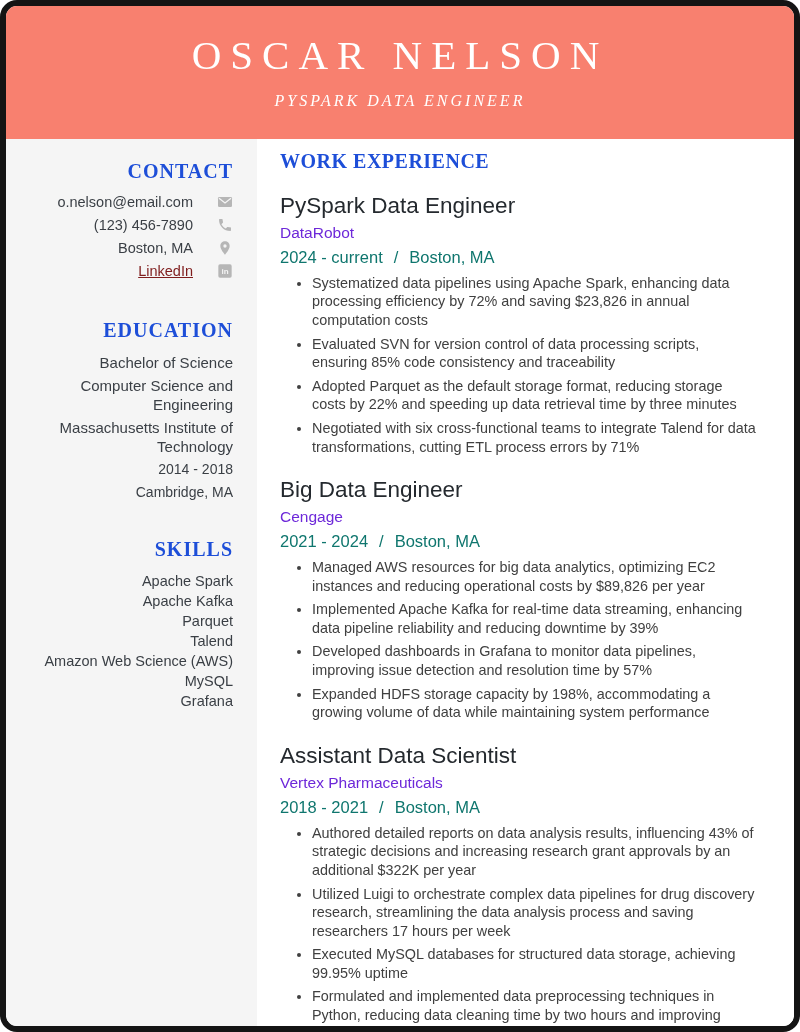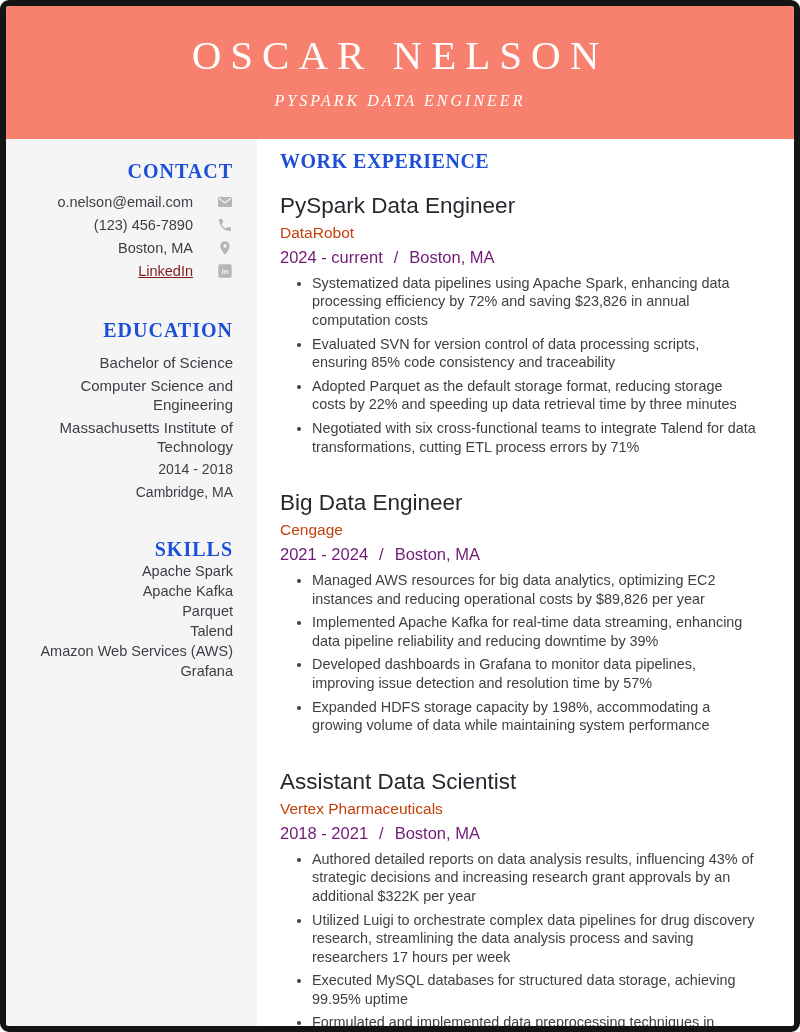--- a/index.html
+++ b/index.html
@@ -2,21 +2,21 @@
 <html><head>
 <meta charset="utf-8">
 <style>
   * { box-sizing: border-box; margin: 0; padding: 0; }
   html, body { width: 800px; background: #ffffff; }
   body { font-family: "Liberation Sans", "DejaVu Sans", sans-serif; }
 
   .page {
     width: 800px; height: 1032px;
     border: 6px solid #141414;
-    border-radius: 9px;
+    border-radius: 17px;
     overflow: hidden;
     background: #ffffff;
     display: flex; flex-direction: column;
   }
 
   
   .banner {
     flex: 0 0 133px;
     background: #f8806f;
     color: #ffffff;
@@ -81,36 +81,36 @@
   }
 
   
   .edu-section { margin-top: 40px; }
   .edu-lines { margin-top: 11px; }
   .edu-line { font-size: 15px; line-height: 19px; margin-bottom: 4px; }
   .edu-line.small { font-size: 14px; }
 
   
   .skills-section { margin-top: 36px; }
-  .skills-list { list-style: none; }
+  .skills-list { list-style: none; margin-top: 10px; }
   .skills-list li { font-size: 14.5px; line-height: 20px; margin-bottom: 0; }
 
   
   .main-heading { letter-spacing: 0.5px; }
-  .job { margin-top: 34px; }
+  .job { margin-top: 21px; }
   .job:first-of-type { margin-top: 20px; }
   .job-title {
     font-size: 22.5px;
     font-weight: 400;
     color: #24292e;
     line-height: 1.15;
   }
-  .company { font-size: 15.5px; margin-top: 5px; color: #c2410c; }
+  .company { font-size: 15.5px; margin-top: 5px; color: #6d28d9; }
   .dateline {
-    font-size: 16.5px; margin-top: 6px; color: #701a75;
+    font-size: 16.5px; margin-top: 6px; color: #0f766e;
     display: flex; align-items: baseline;
   }
   .dateline .sep { margin: 0 11px; }
   ul.bullets { margin: 7px 0 0; padding-left: 32px; }
   ul.bullets li {
     font-size: 14.4px;
     line-height: 18.6px;
     margin-bottom: 5px;
     color: #404040;
   }
@@ -177,21 +177,22 @@
         </div>
       </section>
 
       <section class="skills-section">
         <div class="h-serif">SKILLS</div>
         <ul class="skills-list">
           <li>Apache Spark</li>
           <li>Apache Kafka</li>
           <li>Parquet</li>
           <li>Talend</li>
-          <li>Amazon Web Services (AWS)</li>
+          <li>Amazon Web Science (AWS)</li>
+          <li>MySQL</li>
           <li>Grafana</li>
         </ul>
       </section>
 
     </aside>
 
     <main class="main">
       <div class="h-serif main-heading">WORK EXPERIENCE</div>
 
       <section class="job">

